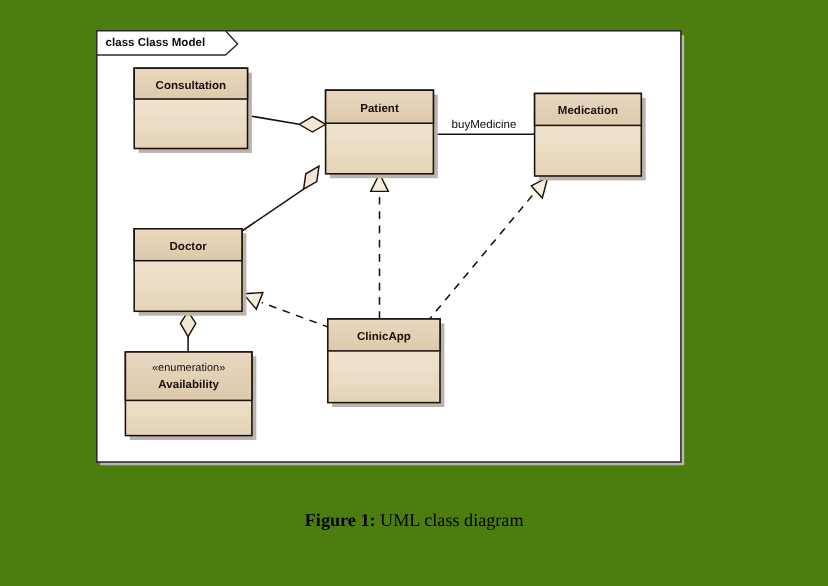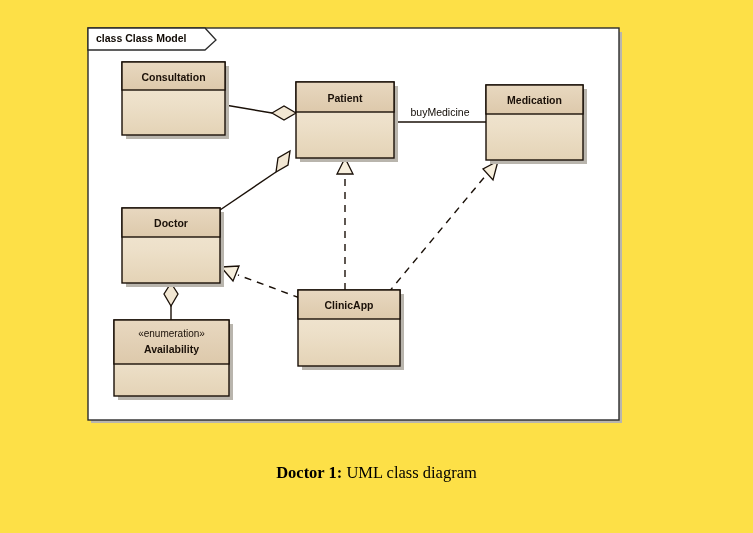--- a/index.html
+++ b/index.html
@@ -12,21 +12,21 @@
     height: 533px;
     position: relative;
     font-family: "Liberation Sans", sans-serif;
     overflow: hidden;
   }
   #page {
     position: absolute;
     left: 0; top: 0;
     width: 753px;
     height: 533px;
-    background: #fde047;
+    background: #4d7c0f;
   }
   #diagram-svg {
     position: absolute;
     left: 0; top: 0;
     width: 753px;
     height: 533px;
   }
   .cls-title {
     font-family: "Liberation Sans", sans-serif;
     font-size: 10.5px;
@@ -168,16 +168,16 @@
     <g>
       <rect x="302" y="294" width="102" height="76" fill="#b9b5ad"></rect>
       <rect x="298" y="290" width="102" height="76" fill="url(#bodyGrad)" stroke="#1a1008" stroke-width="1.4"></rect>
       <rect x="298" y="290" width="102" height="29" fill="url(#headGrad)" stroke="#1a1008" stroke-width="1.4"></rect>
       <text class="cls-title" x="349" y="309" text-anchor="middle">ClinicApp</text>
     </g>
 
   </svg>
 
   <div class="caption">
-    <b>Doctor 1:</b><span> UML class diagram</span>
+    <b>Figure 1:</b><span> UML class diagram</span>
   </div>
 
 </div>
 
 </body></html>

